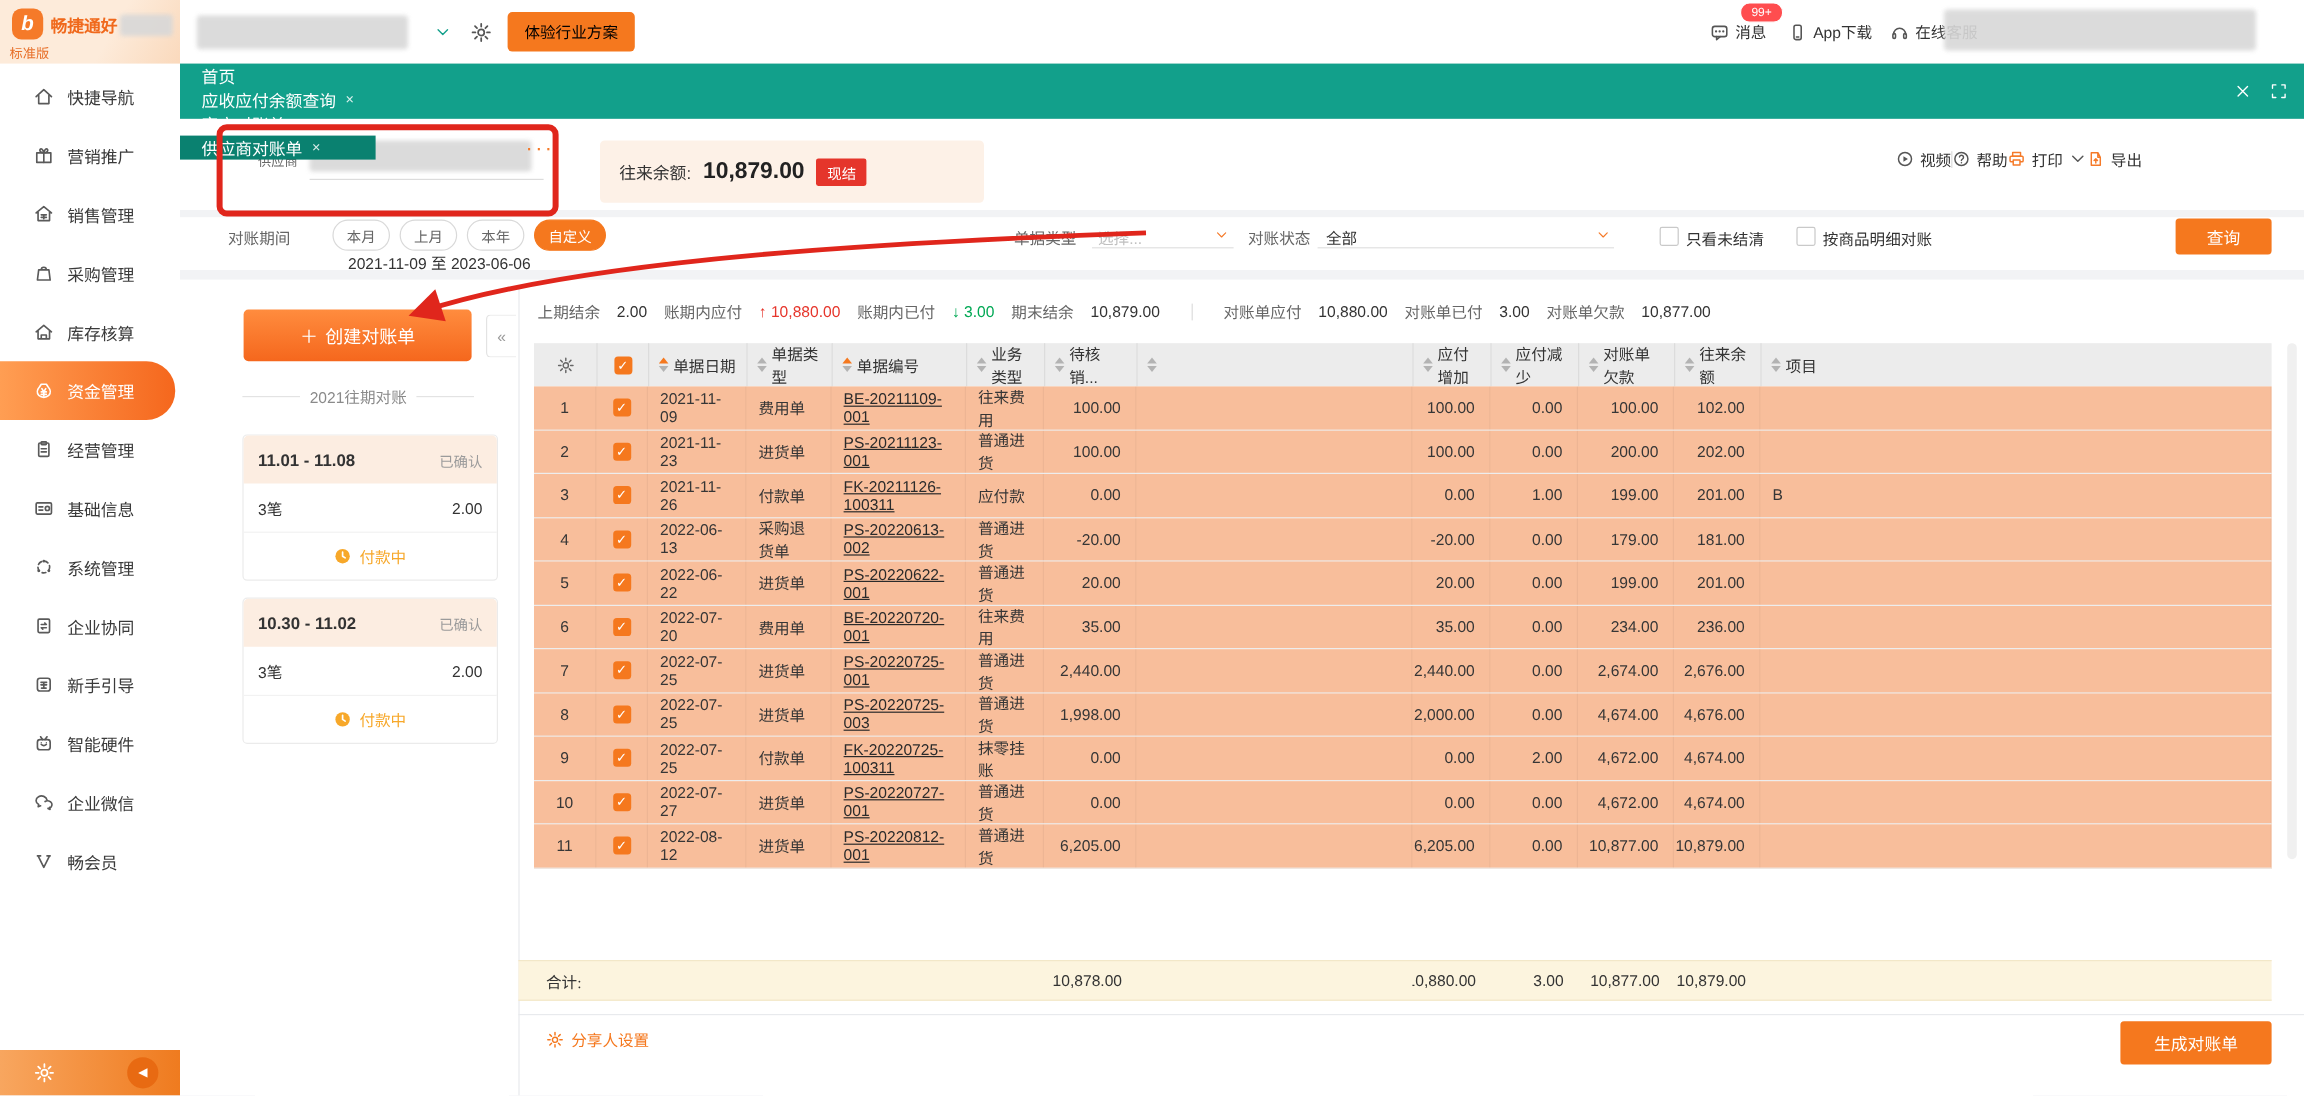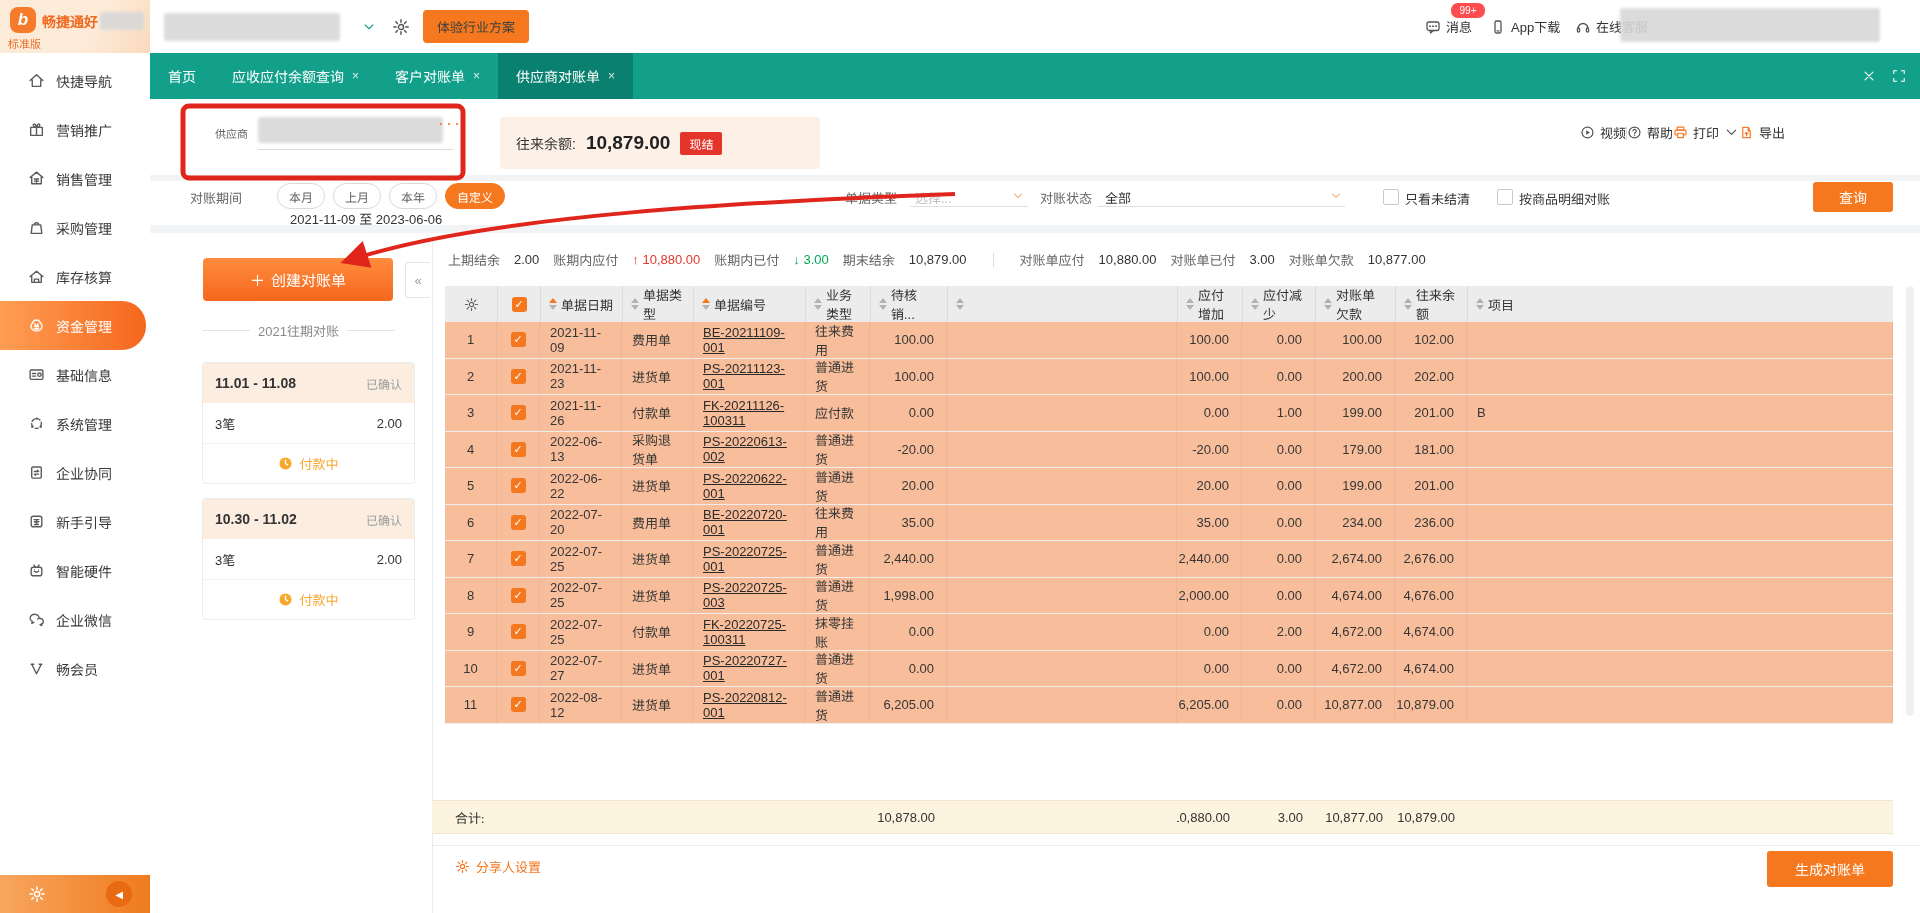--- a/index.html
+++ b/index.html
@@ -26,21 +26,21 @@
   .side-foot{position:absolute;left:0;bottom:0;width:150px;height:38px;background:linear-gradient(90deg,#F8A65F,#EF7B1F);display:flex;align-items:center;}
   .side-foot .ic{width:18px;height:18px;color:#fff;margin-left:28px;}
   .collapse-circle{position:absolute;right:18px;top:6px;width:26px;height:26px;border-radius:50%;background:#E86A12;color:#fff;
                    font-size:10px;display:flex;align-items:center;justify-content:center;}
 
   
   .topbar{position:absolute;left:150px;top:0;width:1770px;height:53px;background:#fff;}
   .org-blur{left:14px;top:13px;width:176px;height:28px;}
   .chev-teal{left:212px;top:20px;width:14px;height:14px;color:#12A08B;}
   .gear-top{left:242px;top:18px;width:18px;height:18px;color:#555;}
-  .trial-btn{left:273px;top:10px;height:33px;padding:0 14px;background:#F5781E;color:#404040;font-size:13px;border:none;border-radius:4px;
+  .trial-btn{left:273px;top:10px;height:33px;padding:0 14px;background:#F5781E;color:#000000;font-size:13px;border:none;border-radius:4px;
              display:flex;align-items:center;cursor:pointer;}
   .hd-item{position:absolute;top:17px;display:flex;align-items:center;gap:5px;font-size:13px;color:#333;cursor:pointer;}
   .hd-item .ic{width:16px;height:16px;color:#555;}
   .badge99{position:absolute;left:1300px;top:2px;min-width:28px;height:15px;background:#FF4D4F;border:1px solid #fff;border-radius:8px;
            color:#fff;font-size:10px;display:flex;align-items:center;justify-content:center;padding:0 3px;}
   .hd-blur1{left:1470px;top:8px;width:260px;height:34px;}
 
   
   .tabbar{position:absolute;left:150px;top:53px;width:1770px;height:46px;background:#12A08B;display:flex;align-items:stretch;z-index:4;}
   .tab{display:flex;align-items:center;gap:8px;padding:0 18px;color:#fff;font-size:14px;cursor:pointer;}
@@ -199,20 +199,30 @@
         <span class="ic">
           <svg viewBox="0 0 16 16">
             <path d="M6 3h4l1.3 2c2 2.2 2.4 5 .6 6.8a5.8 5.8 0 0 1-7.8 0C2.3 10 2.7 7.2 4.7 5Z M6 9h4M6 11h4M8 9v3M6.5 6.5L8 9l1.5-2.5"></path>
           </svg>
         </span>
         <span>资金管理</span>
       </div>
       <div class="side-item">
         <span class="ic">
           <svg viewBox="0 0 16 16">
+            <rect x="4" y="3" width="8" height="10.5" rx="1"></rect>
+            <rect x="6" y="2" width="4" height="2.2" rx="0.5"></rect>
+            <path d="M6 7.5h4M6 10h4"></path>
+          </svg>
+        </span>
+        <span>经营管理</span>
+      </div>
+      <div class="side-item">
+        <span class="ic">
+          <svg viewBox="0 0 16 16">
             <rect x="2" y="3.8" width="12" height="8.8" rx="1"></rect>
             <path d="M4.2 7h3M4.2 9.5h3"></path>
             <circle cx="10.8" cy="8.2" r="1.6"></circle>
           </svg>
         </span>
         <span>基础信息</span>
       </div>
       <div class="side-item">
         <span class="ic">
           <svg viewBox="0 0 16 16">
@@ -324,21 +334,21 @@
           <rect x="2.4" y="9" width="2.2" height="4" rx="1"></rect>
           <rect x="11.4" y="9" width="2.2" height="4" rx="1"></rect>
         </svg>
       </span>
     <span>在线客服</span>
   </div>
   <div class="abs hd-blur1 blur"></div>
 </header>
 
 <div class="tabbar">
-  <div style="display:flex;" id="tabs">
+  <div style="display:flex;flex-direction:column;" id="tabs">
       <div class="tab">
         <span>首页</span>
       </div>
       <div class="tab">
         <span>应收应付余额查询</span>
         <span class="x">×</span>
       </div>
       <div class="tab">
         <span>客户对账单</span>
         <span class="x">×</span>

